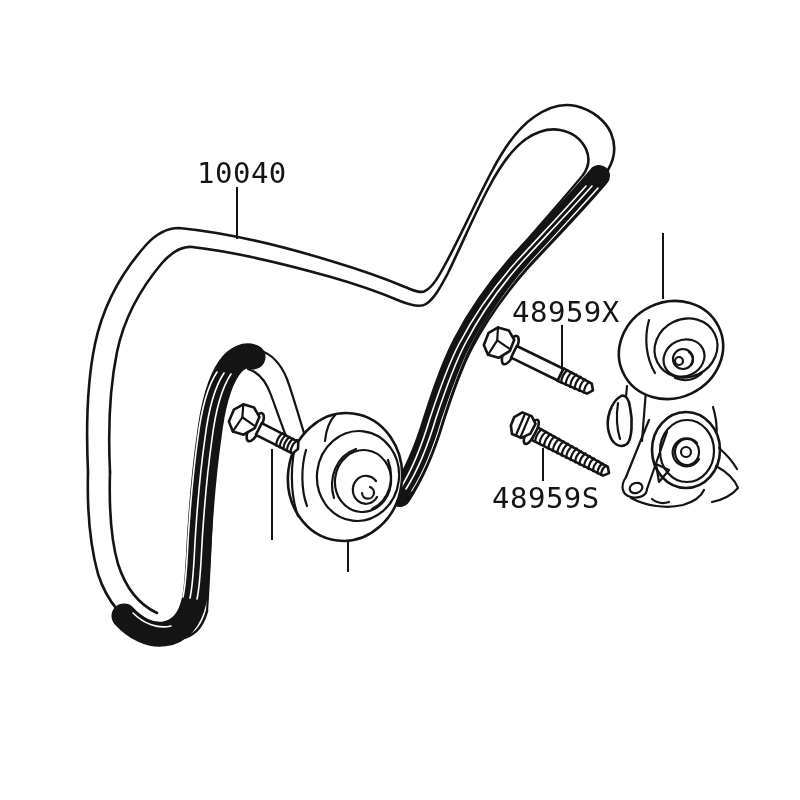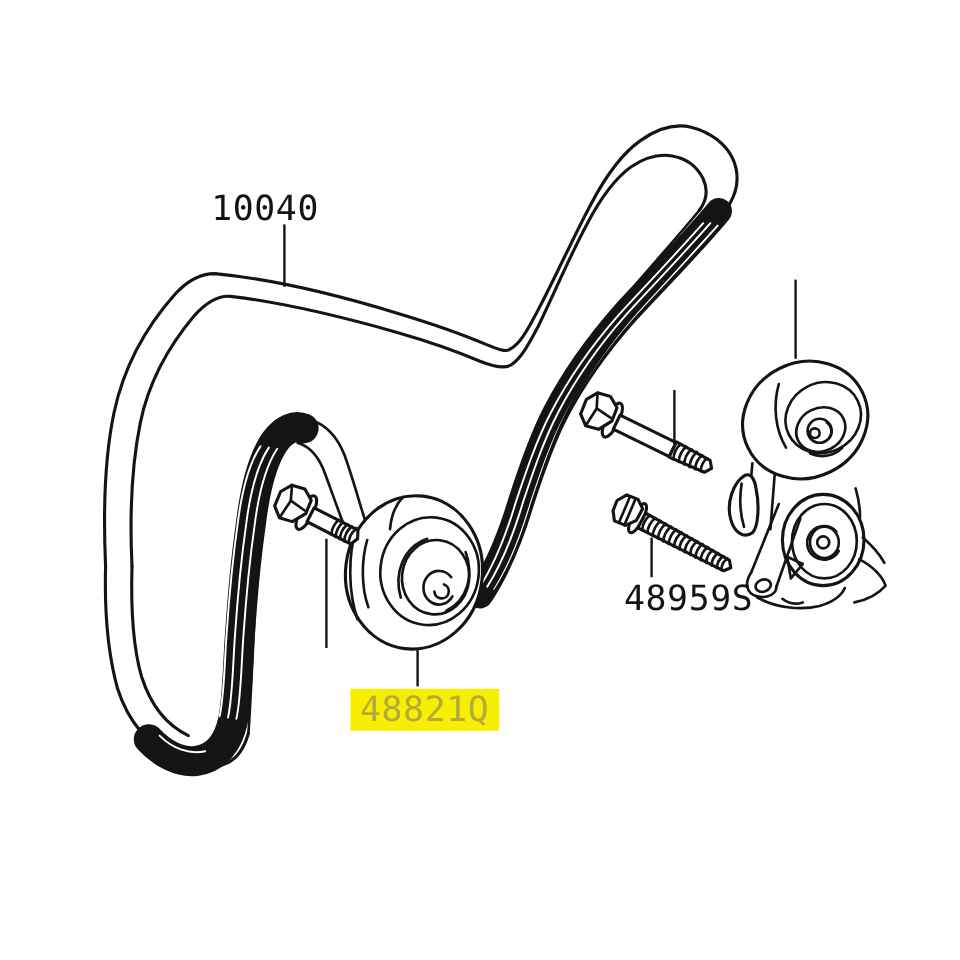--- a/index.html
+++ b/index.html
@@ -178,17 +178,17 @@
   <g>
     <line class="leader" x1="237" y1="187" x2="237" y2="239"></line>
     <line class="leader" x1="663" y1="233" x2="663" y2="299"></line>
     <line class="leader" x1="562" y1="325" x2="562" y2="370"></line>
     <line class="leader" x1="543" y1="448" x2="543" y2="481"></line>
     <line class="leader" x1="272" y1="449" x2="272" y2="540"></line>
     <line class="leader" x1="348" y1="541" x2="348" y2="572"></line>
   </g>
 </svg>
 
-  <div class="part-label" style="left:176px;top:158px;text-align:center;">10040</div>
-  <div class="part-label" style="left:492px;top:483px;margin-left:28px;">48959S</div>
-  <div class="part-label highlighted" style="left:292px;top:574px;">48821Q</div>
+  <div class="part-label" style="left:197px;top:158px;text-align:center;">10040</div>
+  <div class="part-label" style="left:512px;top:297px;">48959X</div>
+  <div class="part-label" style="left:492px;top:483px;">48959S</div>
 
 </div>
 
 </body></html>

